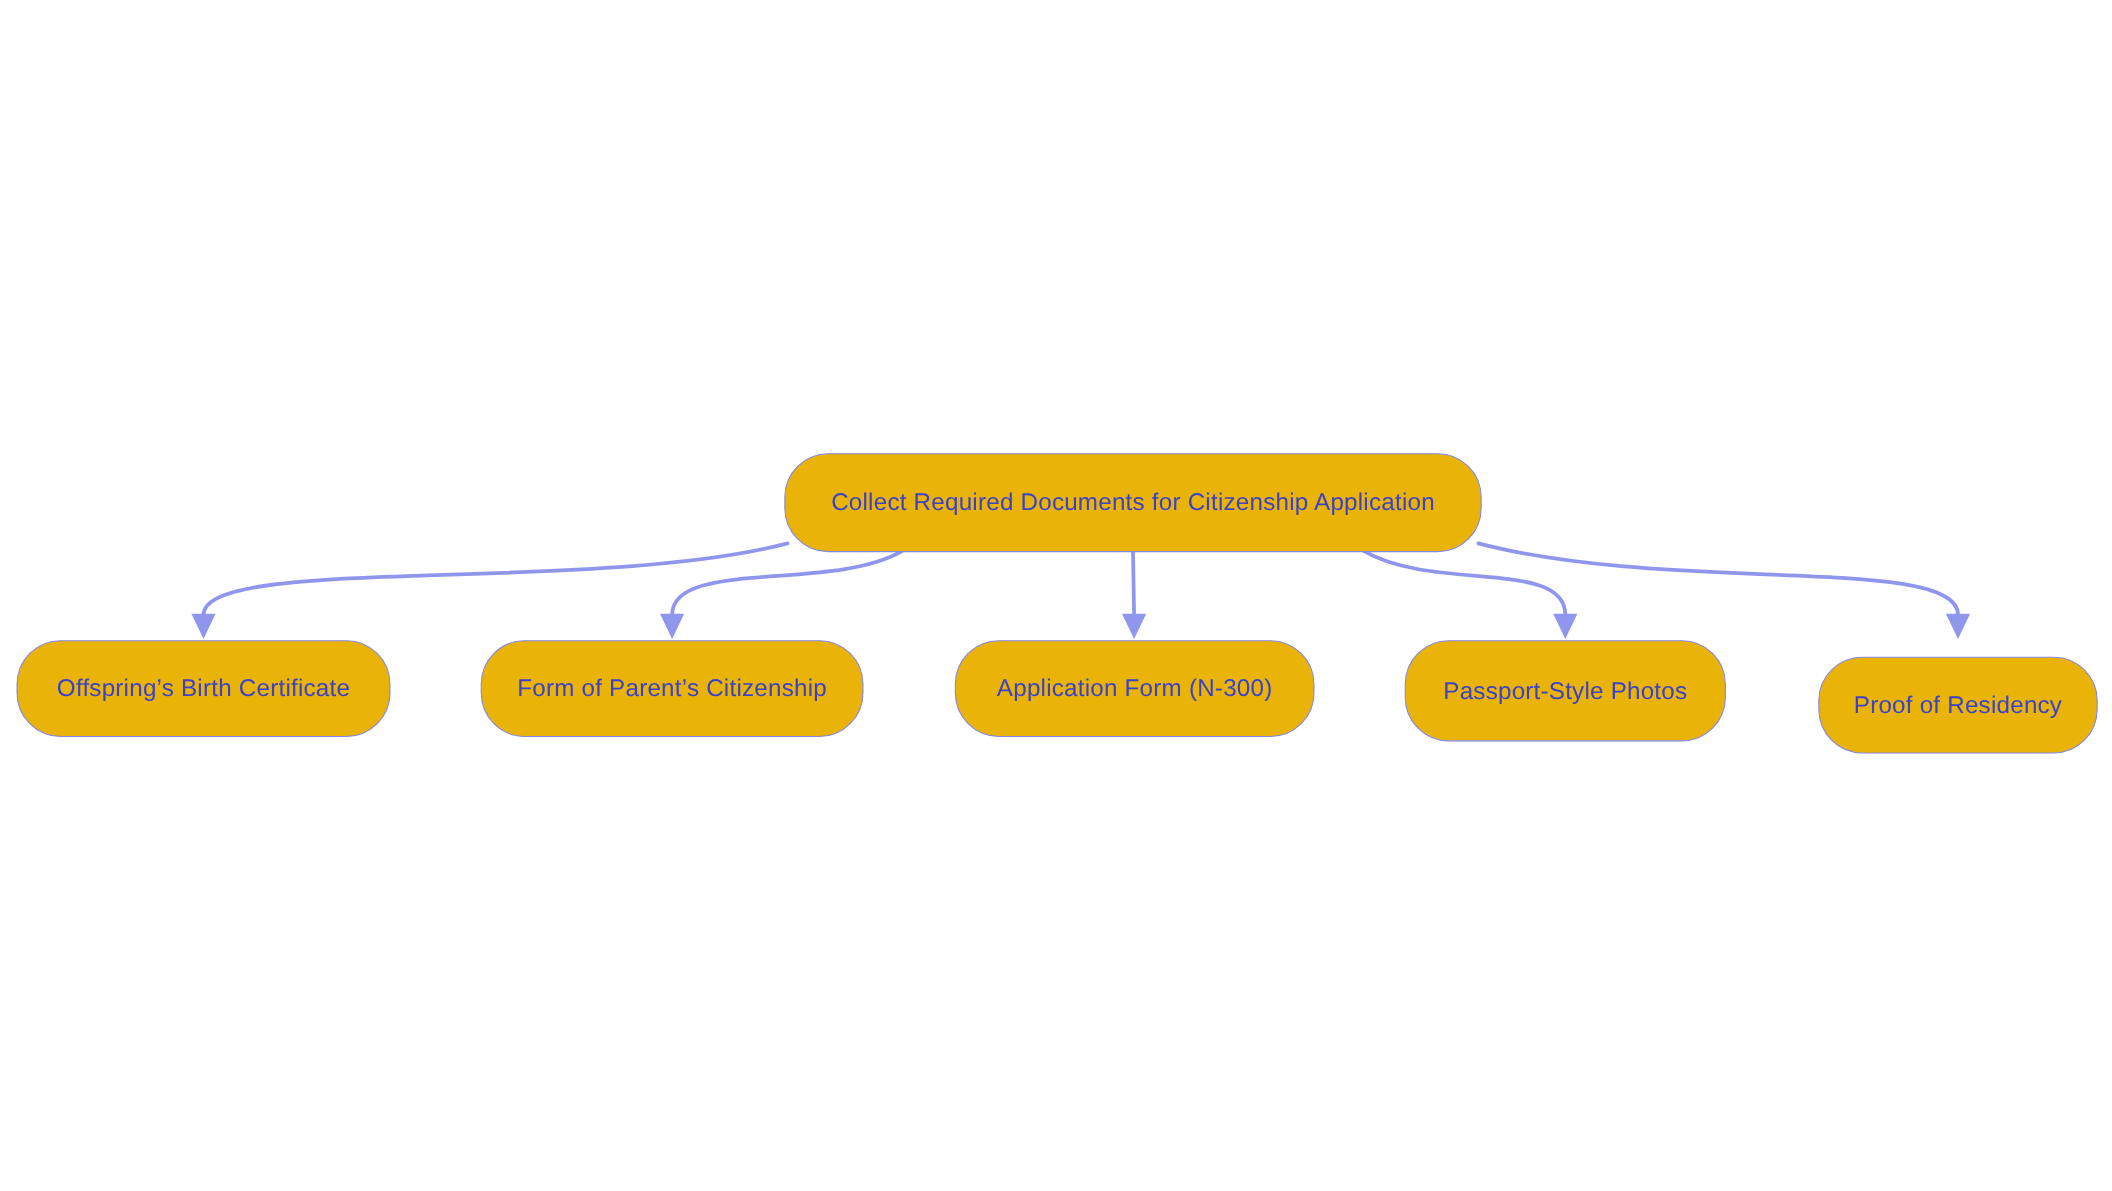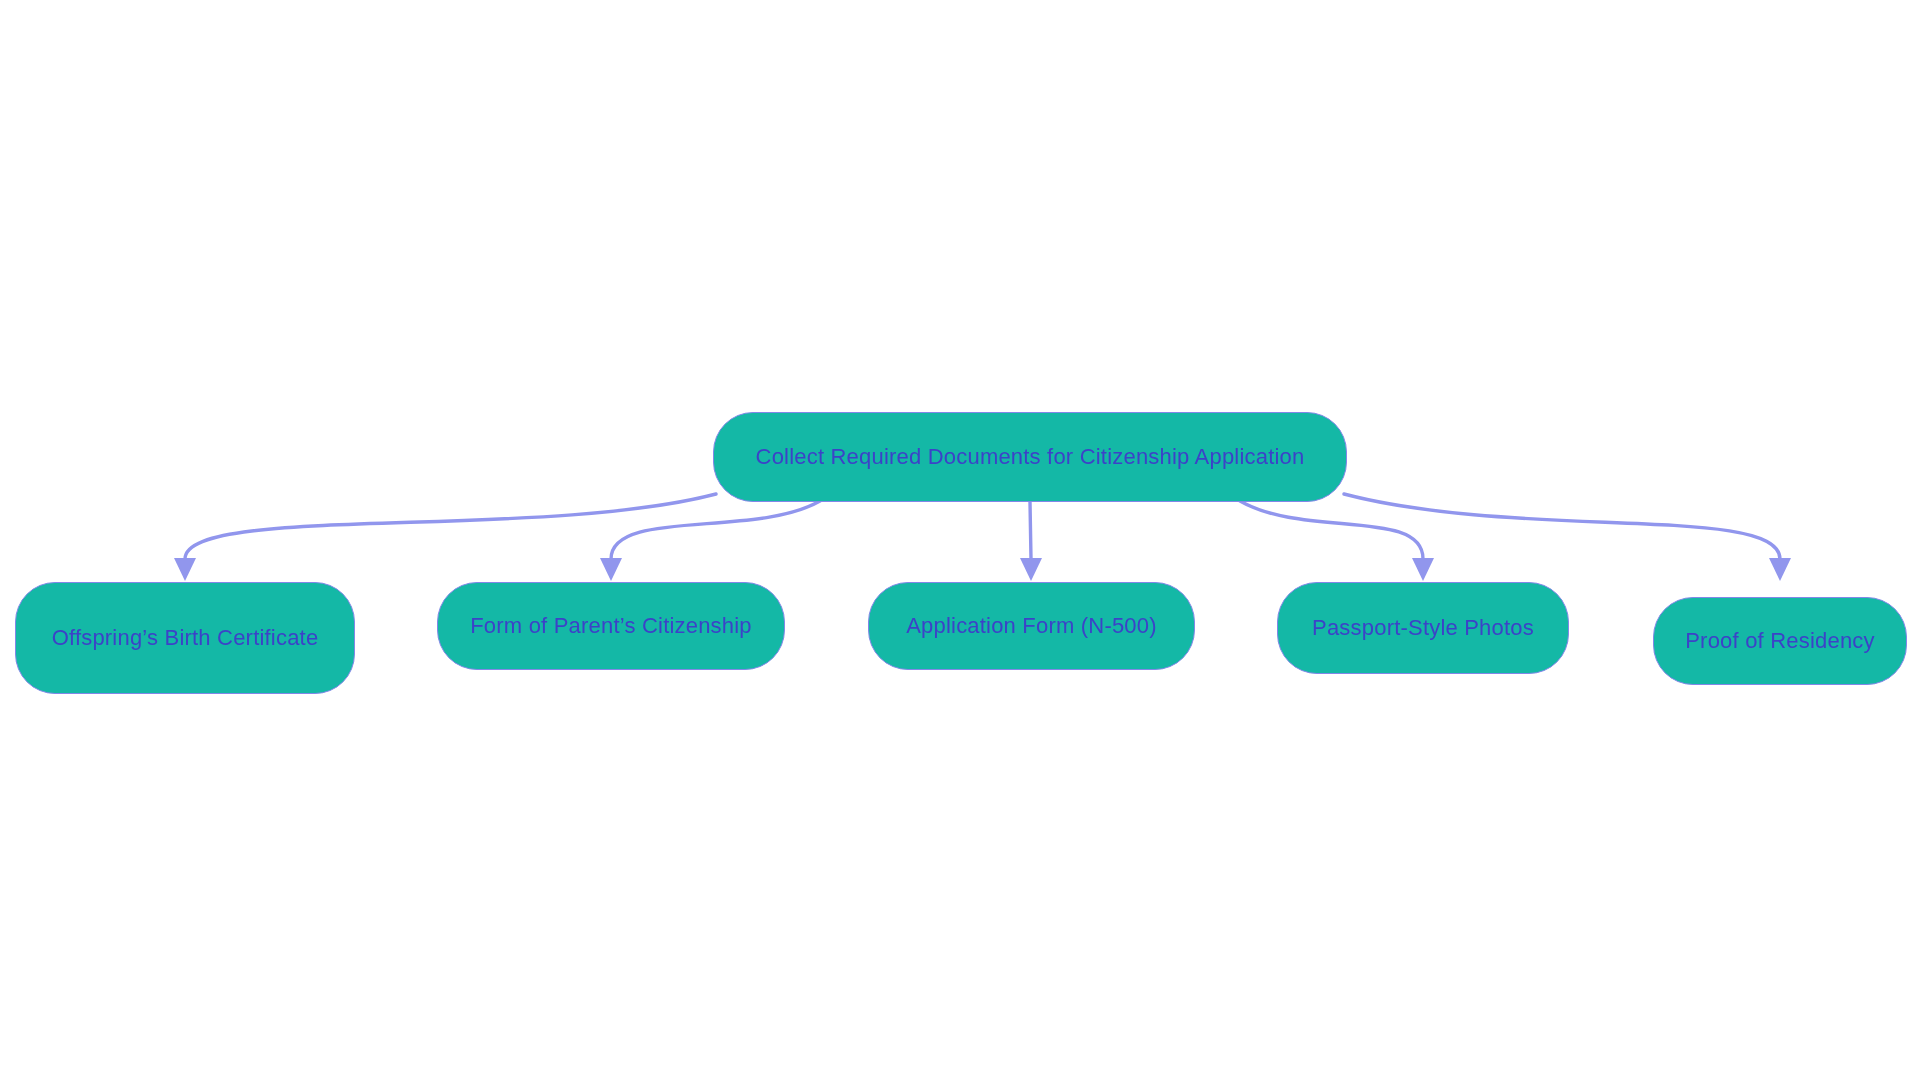--- a/index.html
+++ b/index.html
@@ -15,31 +15,31 @@
     position: absolute;
     left: 0; top: 0;
     width: 1920px; height: 1083px;
   }
   .node {
     position: absolute;
     box-sizing: border-box;
     display: flex;
     align-items: center;
     justify-content: center;
-    background: #14b8a6;
+    background: #eab308;
     border: 1.5px solid #8287e8;
     border-radius: 40px;
     color: #3c42c8;
     font-size: 22px;
     letter-spacing: 0.2px;
     white-space: nowrap;
     text-align: center;
   }
   .node-root  { left: 713px;  top: 412px; width: 634px; height: 90px; }
-  .node-c0    { left: 15px;   top: 582px; width: 340px; height: 112px; }
+  .node-c0    { left: 15px;   top: 582px; width: 340px; height: 88px; }
   .node-c1    { left: 437px;  top: 582px; width: 348px; height: 88px; }
   .node-c2    { left: 868px;  top: 582px; width: 327px; height: 88px; }
   .node-c3    { left: 1277px; top: 582px; width: 292px; height: 92px; }
   .node-c4    { left: 1653px; top: 582px; width: 254px; height: 88px; margin-top: 15px; }
   .edge { fill: none; stroke-width: 3.4px; stroke-linecap: round; }
 </style>
 </head>
 <body>
 
 <div class="canvas">
@@ -64,21 +64,21 @@
 
   <div class="node node-c0">
     <span>Offspring’s Birth Certificate</span>
   </div>
 
   <div class="node node-c1">
     <span>Form of Parent’s Citizenship</span>
   </div>
 
   <div class="node node-c2">
-    <span>Application Form (N-500)</span>
+    <span>Application Form (N-300)</span>
   </div>
 
   <div class="node node-c3">
     <span>Passport-Style Photos</span>
   </div>
 
   <div class="node node-c4">
     <span>Proof of Residency</span>
   </div>
 

